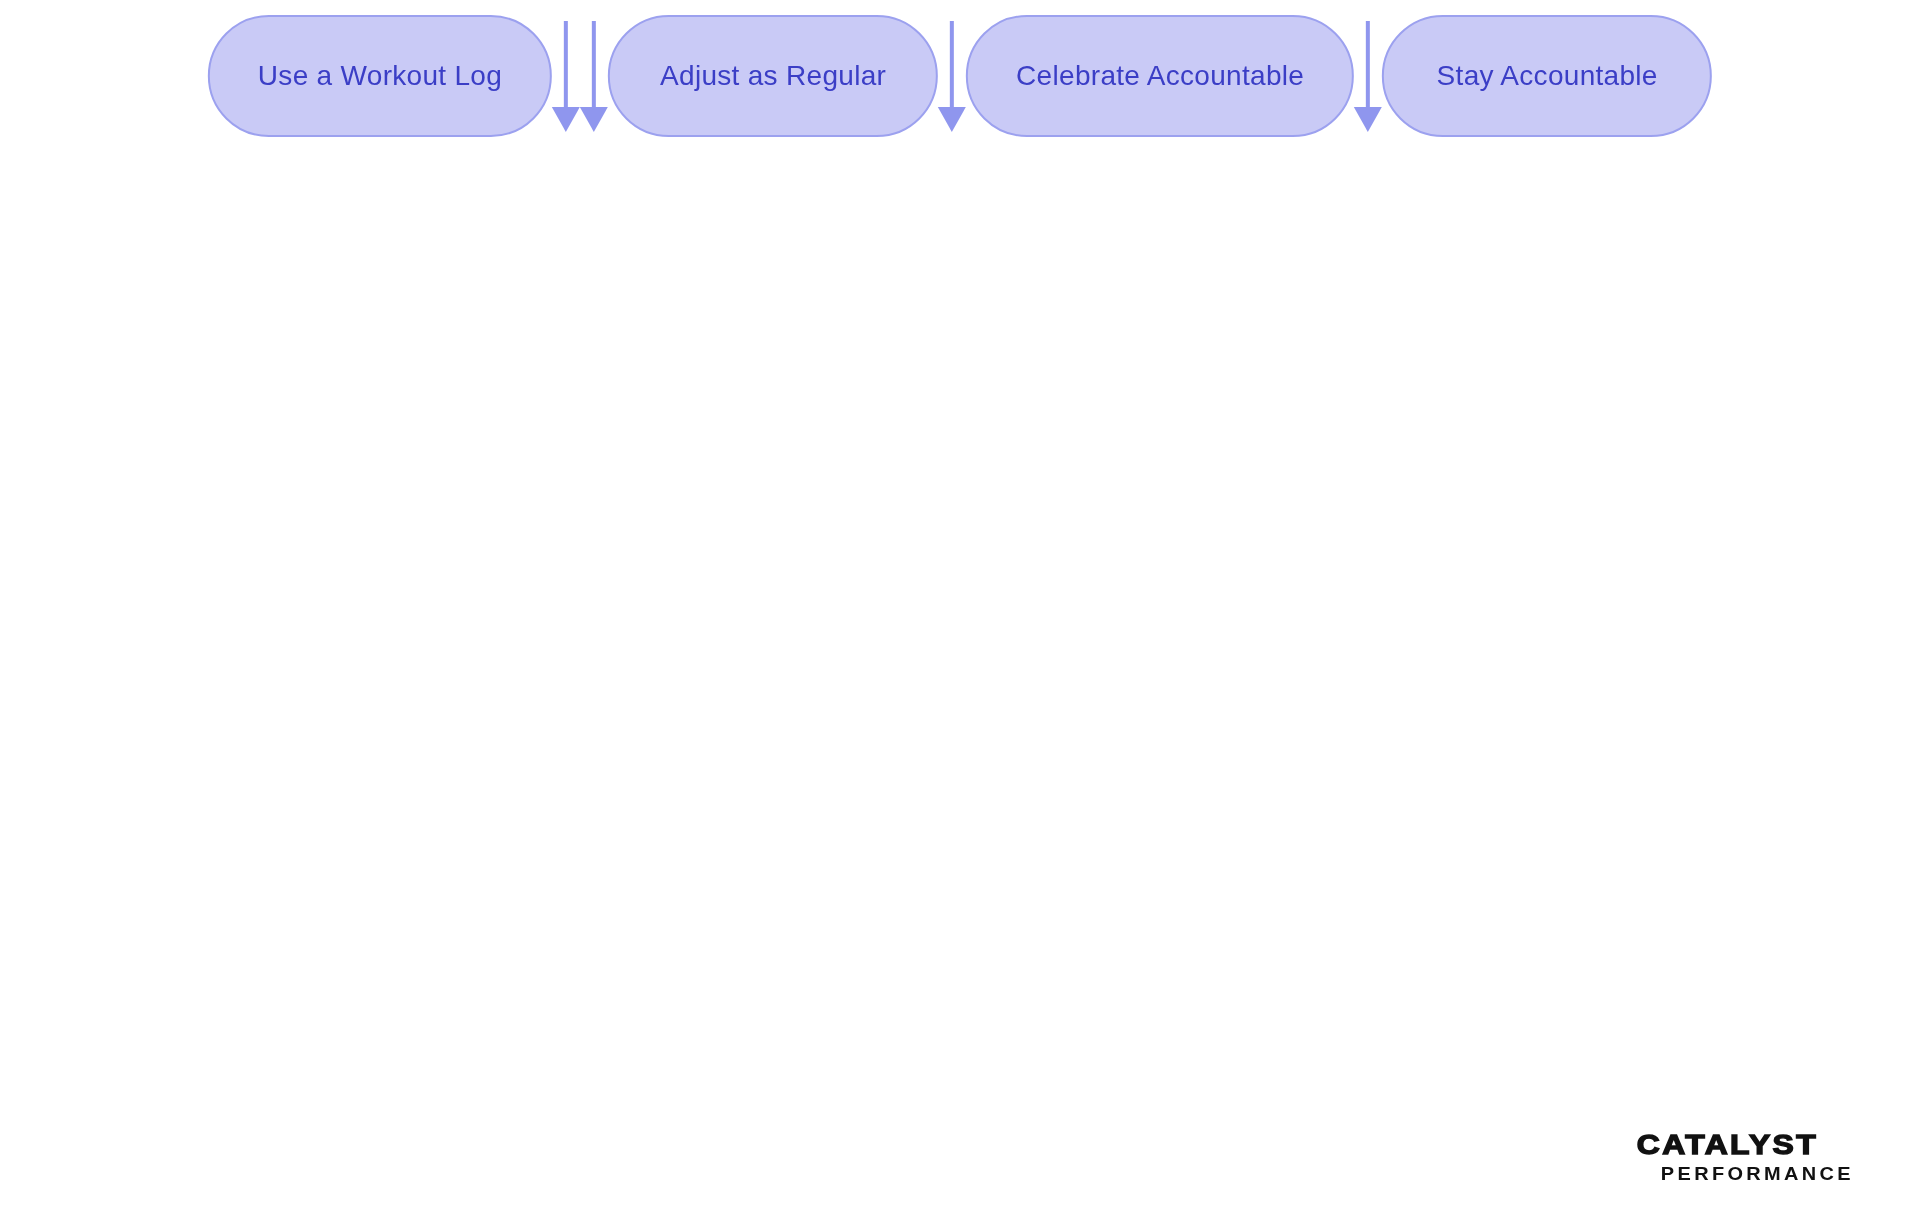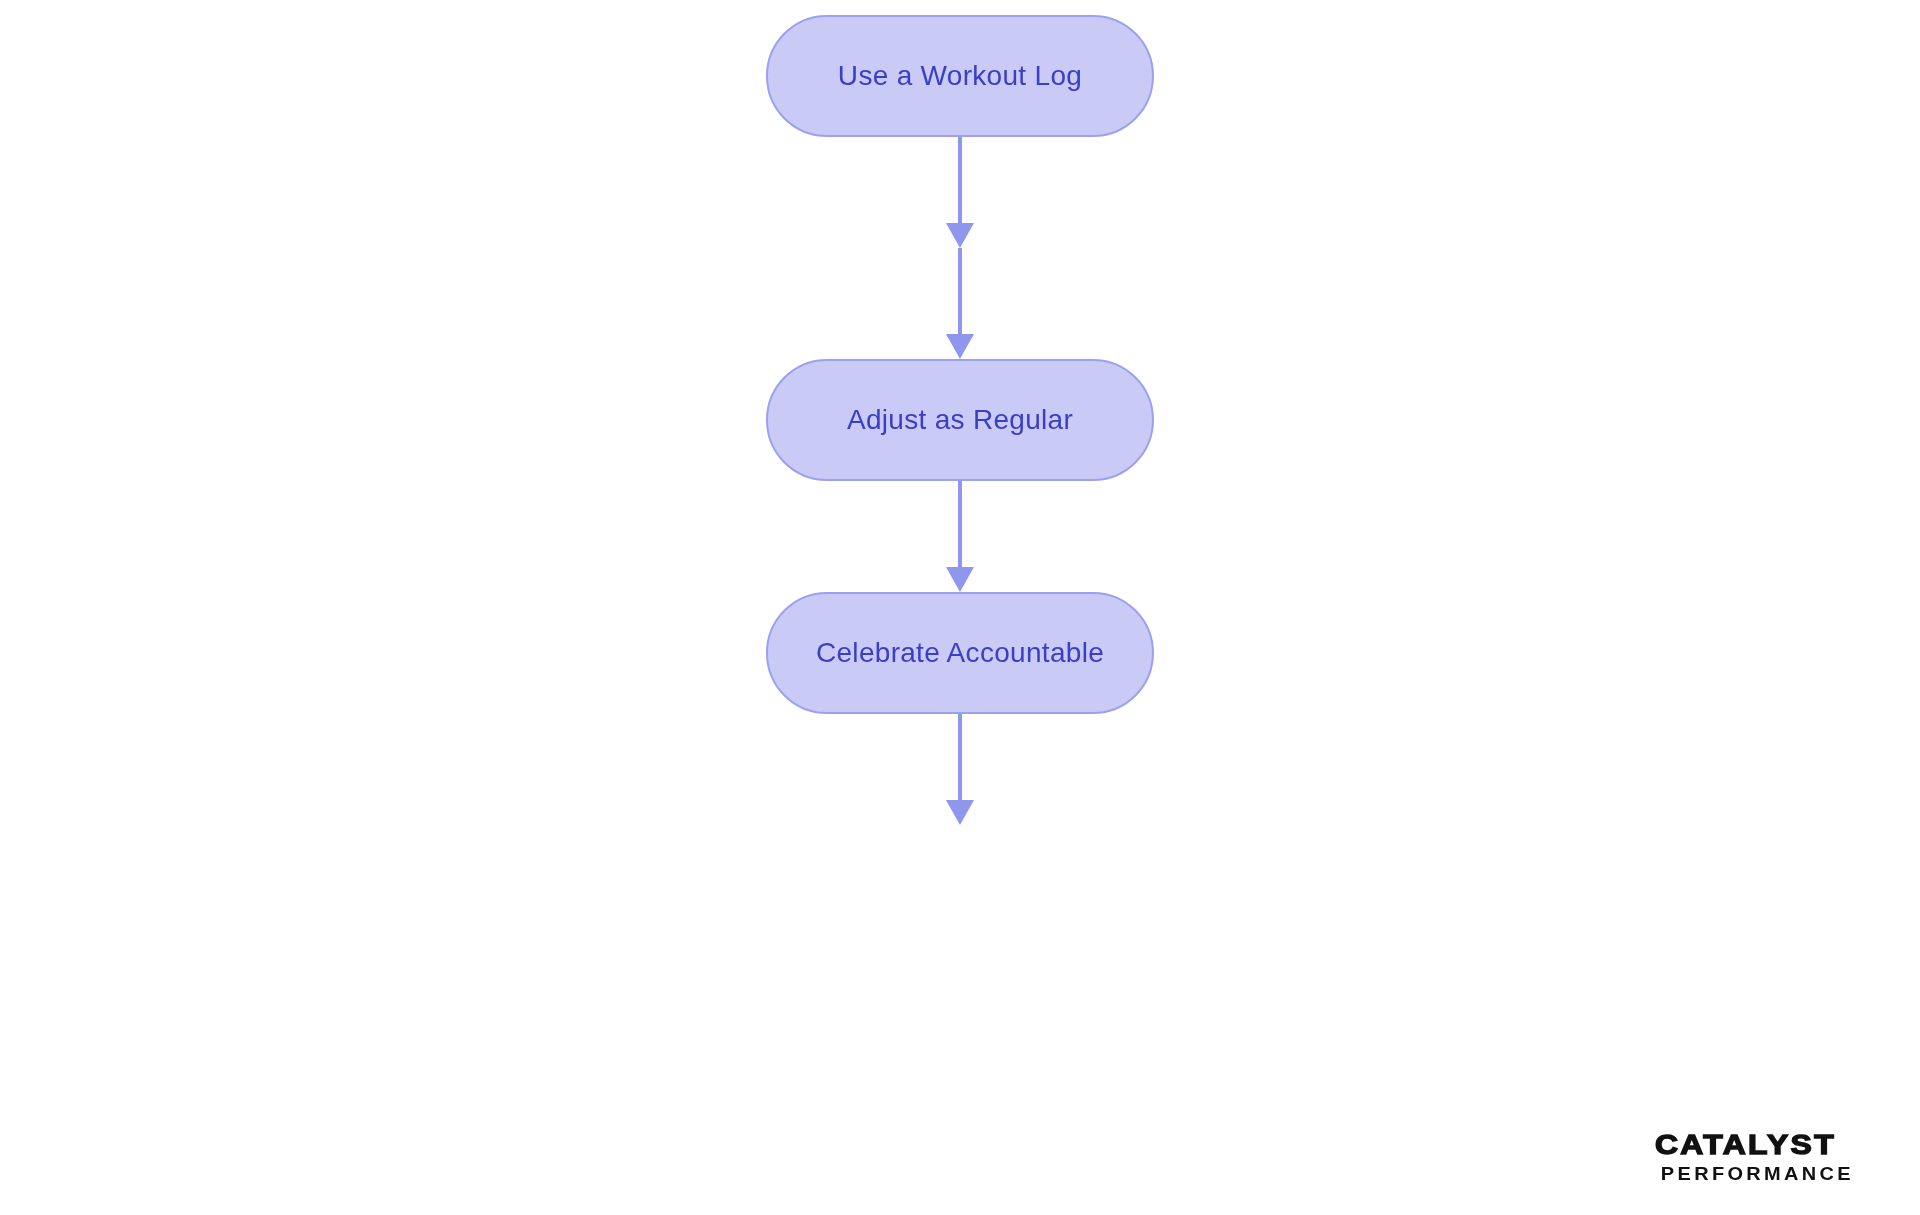--- a/index.html
+++ b/index.html
@@ -17,21 +17,22 @@
   .canvas {
     position: absolute;
     inset: 0;
   }
   .flow {
     position: absolute;
     top: 15px;
     left: 50%;
     transform: translateX(-50%);
     display: flex;
-    flex-direction: column;
+    flex-direction: row;
+    align-items: center;
   }
   .node {
     box-sizing: border-box;
     height: 122px;
     min-width: 330px;
     padding: 0 48px;
     border-radius: 61px;
     border: 2px solid var(--node-border, #9ca1ef);
     background: var(--node-fill, #c9caf6);
     color: var(--node-text, #3b3ec6);
@@ -58,21 +59,21 @@
     height: 0;
     border-left: 14px solid transparent;
     border-right: 14px solid transparent;
     border-top: 25px solid var(--arrow, #8f96ee);
     margin-top: -1px;
   }
   .brand {
     position: absolute;
     right: 66px;
     bottom: 32px;
-    text-align: center;
+    text-align: left;
     color: var(--brand, #111111);
     line-height: 1;
   }
   .brand .primary {
     font-size: 27px;
     font-weight: bold;
     letter-spacing: 2px;
     -webkit-text-stroke: 1.4px currentColor;
     transform: scaleX(1.18);
     transform-origin: right center;
@@ -119,20 +120,23 @@
 
     <div class="node">
       <span>Celebrate Accountable</span>
     </div>
 
     <div class="arrow">
       <div class="shaft"></div>
       <div class="head"></div>
     </div>
 
+    <div class="node">
+      <span>Stay Accountable</span>
+    </div>
 
   </div>
 
   <div class="brand">
     <div class="primary">CATALYST</div>
     <div class="secondary">PERFORMANCE</div>
   </div>
 
 </div>
 

